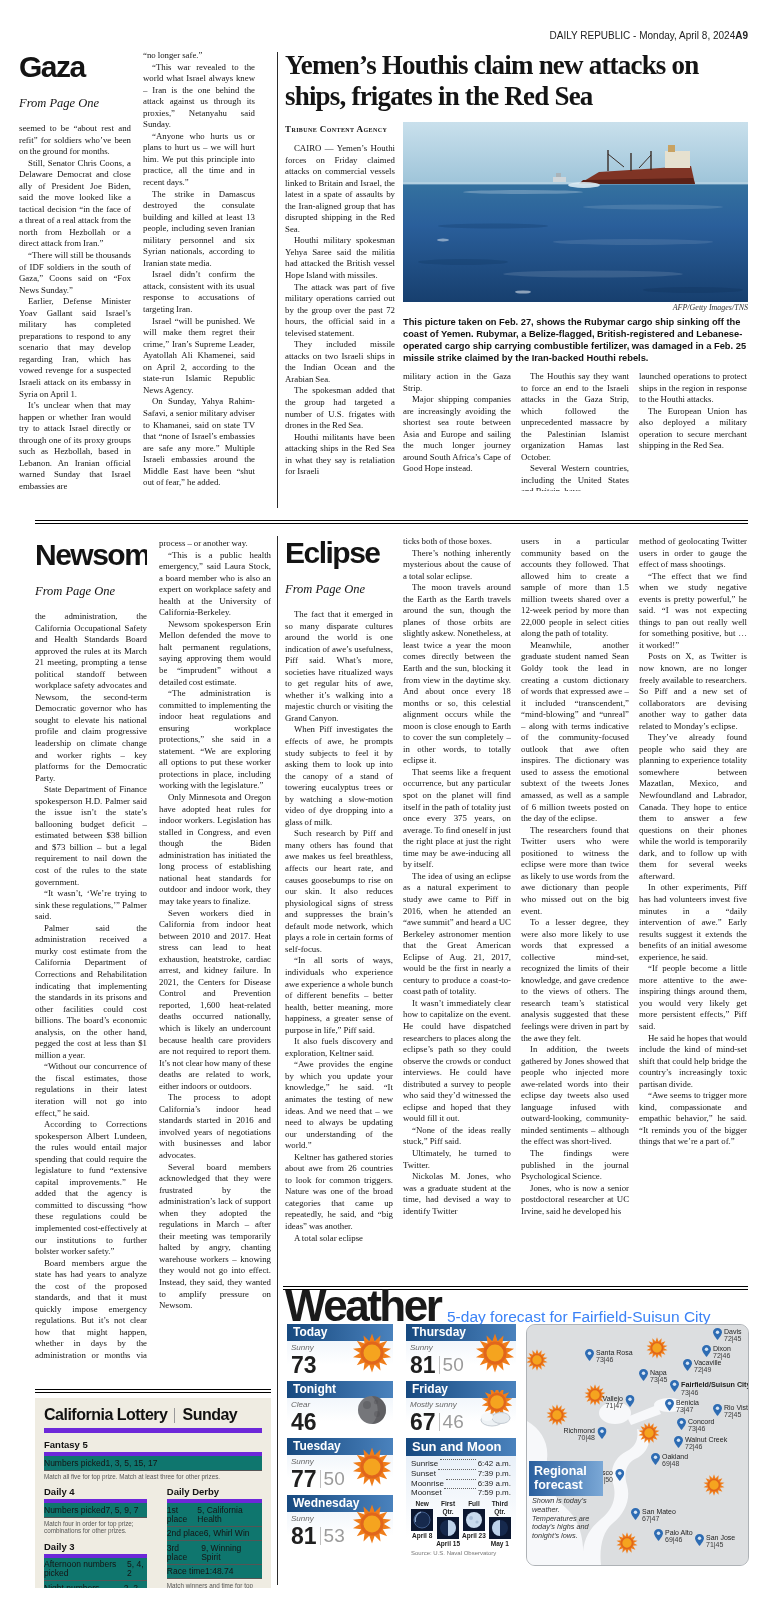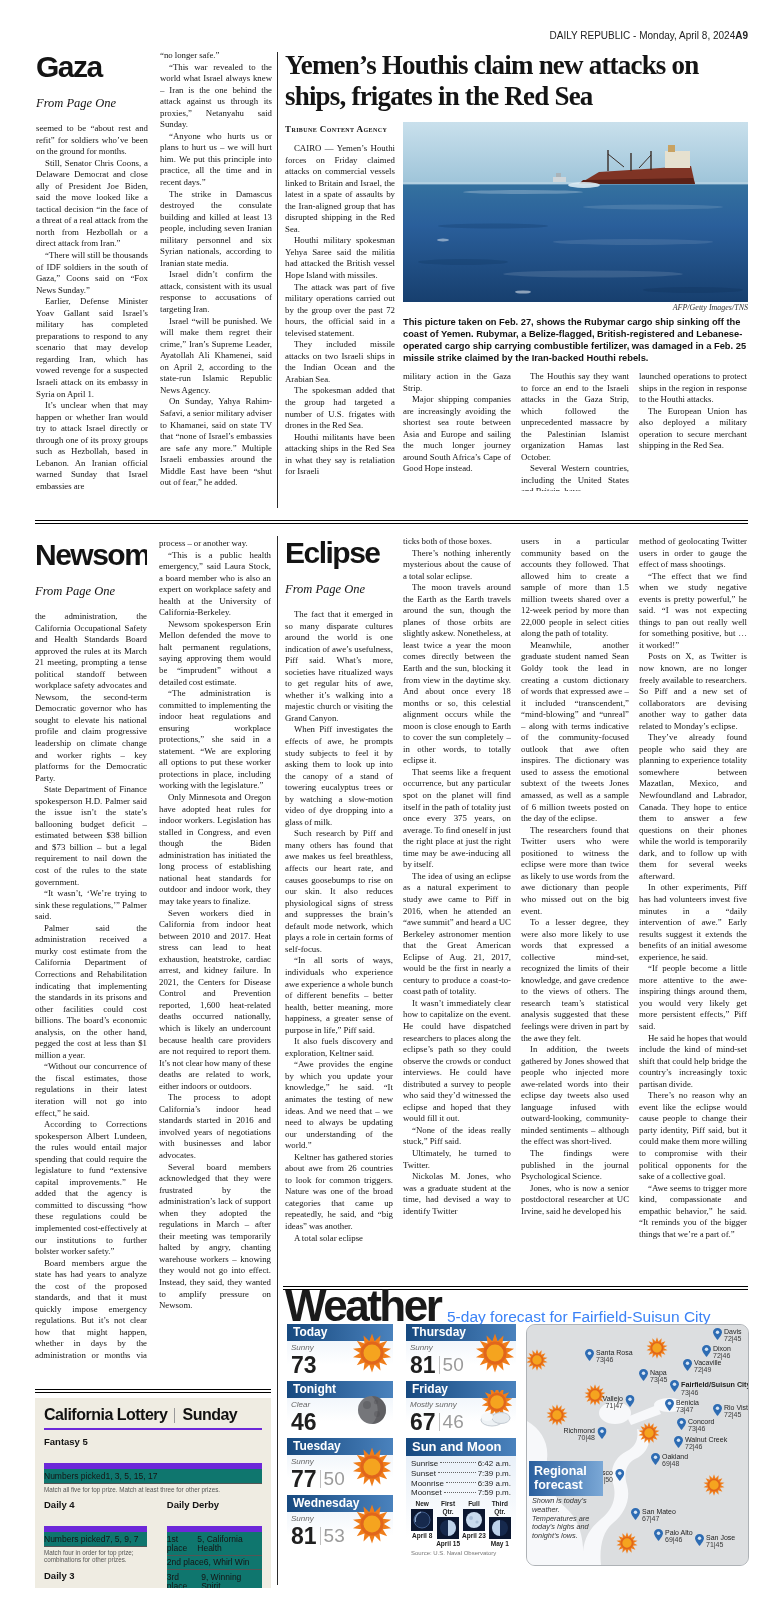--- a/index.html
+++ b/index.html
@@ -11,21 +11,21 @@
   .drule{position:absolute;height:2px;border-top:1px solid #000;border-bottom:1px solid #000}
 
   
   .sec-title{font:bold 30px/30px "Liberation Sans",sans-serif;letter-spacing:-1.5px;margin:2px 0 14px}
   .kicker{font:italic 12.5px/14px "Liberation Serif",serif;margin:0 0 13px}
   .body p{margin:0;text-indent:9px;text-align:justify;font-size:8.8px;line-height:11.55px;word-spacing:-0.2px}
   .body p.flush{text-indent:0}
   .two-col{display:flex;gap:12px}
   .col{overflow:hidden}
 
-  #gaza{position:absolute;left:36px;top:50px;width:236px;height:458px;overflow:hidden}
+  #gaza{position:absolute;left:19px;top:50px;width:236px;height:458px;overflow:hidden}
   #gaza .col{width:112px;height:458px}
 
   #houthis{position:absolute;left:285px;top:50px;width:463px;height:468px;overflow:hidden}
   #houthis h1{font:bold 27px/31px "Liberation Serif",serif;letter-spacing:-0.8px;margin:0 0 10px}
   .hwrap{display:flex;gap:8px}
   .hcol1{width:110px;height:410px;overflow:hidden}
   .byline{font:bold 9px "Liberation Serif",serif;font-variant:small-caps;letter-spacing:.4px;margin:2px 0 9px}
   .hright{width:345px}
   .photo{width:345px;height:180px;display:block}
   .credit{font:italic 8px/10px "Liberation Serif",serif;text-align:right;margin:1px 0 3px;color:#333}
@@ -53,21 +53,21 @@
   .temps{display:flex;align-items:center;margin-top:1px}
   .temps .hi{font:bold 23px/24px "Liberation Sans",sans-serif;color:#1f1f1f}
   .temps .sep{display:inline-block;width:1px;height:18px;background:#c0c0c0;margin:0 3px}
   .temps .lo{font:19px/20px "Liberation Sans",sans-serif;color:#9b9b9b}
   .wicon{position:absolute;right:1px;top:9px;width:40px;height:40px;pointer-events:none}
   .wicon svg{width:100%;height:100%}
 
   .smbox{position:relative;height:124px;background:linear-gradient(180deg,#e4edf7,#ffffff 80%)}
   .smhead{background:linear-gradient(90deg,#17497f,#4a82bd);color:#fff;font:bold 13px/18px "Liberation Sans",sans-serif;padding-left:6px;height:18px}
   .smrows{padding:3px 5px 0}
-  .smrow{display:flex;align-items:center;font:8px/9.8px "Liberation Sans",sans-serif;color:#222}
+  .smrow{display:flex;align-items:flex-start;font:8px/9.8px "Liberation Sans",sans-serif;color:#222}
   .smrow .dots{flex:1;border-bottom:1px dotted #666;margin:0 2px 2px}
   .phases{display:flex;justify-content:space-between;padding:2px 4px 0}
   .phase{width:24%;text-align:center;font:bold 6.5px/8px "Liberation Sans",sans-serif;color:#222}
   .ph-img{width:22px;height:22px;background:#0c1730;margin:1px auto}
   .smsource{font:6px "Liberation Sans",sans-serif;color:#777;padding:2px 5px 0}
 
   .wmap{position:absolute;left:241px;top:40px;width:221px;height:240px;border:1px solid #aeb2b6;
         border-radius:9px;overflow:hidden;background:#dcdee0}
   .mapbg{position:absolute;left:0;top:0;width:221px;height:240px}
   .city{position:absolute;display:flex;gap:2px;align-items:flex-start;white-space:nowrap}
@@ -76,24 +76,24 @@
   .ctemp{font:7px "Liberation Sans",sans-serif;color:#3a3a3a}
   .city.bold .cname{font-weight:bold;font-size:7.2px}
   .city.left{flex-direction:row-reverse;transform:translateX(calc(-100% + 11px));text-align:right}
   .regional{position:absolute;left:2px;top:136px;width:64px;background:linear-gradient(90deg,#2a5f9e,#7ba8d6);
             color:#fff;font:bold 12.5px/13.5px "Liberation Sans",sans-serif;padding:4px 5px}
   .mapnote{position:absolute;left:5px;top:172px;width:58px;font:italic 7.3px/8.8px "Liberation Sans",sans-serif;color:#333}
 
   
   #lottery{position:absolute;left:35px;top:1398px;width:236px;height:190px;background:#efece2;
            padding:8px 9px;box-sizing:border-box;overflow:hidden;font-family:"Liberation Sans",sans-serif}
-  .lot-title{display:flex;align-items:center;gap:7px;border-bottom:2px solid #6d28d9;padding-bottom:4px}
+  .lot-title{display:flex;align-items:center;gap:7px;border-bottom:5px solid #6d28d9;padding-bottom:4px}
   .lot-title .t1,.lot-title .t2{font:bold 16px "Liberation Sans",sans-serif;color:#111;letter-spacing:-0.5px}
   .lot-title .bar{width:1px;height:15px;background:#999}
-  .lgame h4{font:bold 9.5px "Liberation Sans",sans-serif;margin:6px 0 0;padding-bottom:16px;border-bottom:6px solid #6d28d9}
+  .lgame h4{font:bold 9.5px "Liberation Sans",sans-serif;margin:6px 0 0;padding-bottom:2px;border-bottom:4px solid #6d28d9}
   .lrow{display:flex;justify-content:flex-start;font:8.5px/9px "Liberation Sans",sans-serif;
         padding:2.5px 0 2px;border-bottom:1px solid #555;background:#0f766e}
   .lnote{font:6.3px/7.2px "Liberation Sans",sans-serif;color:#555;margin-top:2.5px}
   .lotcols{display:flex;gap:20px}
   .lotcols .lc1{width:108px}
   .lotcols .lc2{width:100px}
   .webline{font:8px "Liberation Sans",sans-serif;margin-top:7px}
 </style>
 </head>
 <body>
@@ -274,21 +274,20 @@
           <p>Jones, who is now a senior postdoctoral researcher at UC Irvine, said he developed his</p>
         </div>
       <div class="col body">
           <p class="flush">method of geolocating Twitter users in order to gauge the effect of mass shootings.</p>
           <p>“The effect that we find when we study negative events is pretty powerful,” he said. “I was not expecting things to pan out really well for something positive, but … it worked!”</p>
           <p>Posts on X, as Twitter is now known, are no longer freely available to researchers. So Piff and a new set of collaborators are devising another way to gather data related to Monday’s eclipse.</p>
           <p>They’ve already found people who said they are planning to experience totality somewhere between Mazatlan, Mexico, and Newfoundland and Labrador, Canada. They hope to entice them to answer a few questions on their phones while the world is temporarily dark, and to follow up with them for several weeks afterward.</p>
           <p>In other experiments, Piff has had volunteers invest five minutes in a “daily intervention of awe.” Early results suggest it extends the benefits of an initial awesome experience, he said.</p>
           <p>“If people become a little more attentive to the awe-inspiring things around them, you would very likely get more persistent effects,” Piff said.</p>
           <p>He said he hopes that would include the kind of mind-set shift that could help bridge the country’s increasingly toxic partisan divide.</p>
-          <p>There’s no reason why an event like the eclipse would cause people to change their party identity, Piff said, but it could make them more willing to compromise with their political opponents for the sake of a collective goal.</p>
           <p>“Awe seems to trigger more kind, compassionate and empathic behavior,” he said. “It reminds you of the bigger things that we’re a part of.”</p>
         </div>
     </div>
   </section>
 
   <div class="drule" style="top:1286px;left:283px;width:465px"></div>
 
   <section id="weather">
     <div class="wtitle">Weather</div>
     <div class="wsub">5-day forecast for Fairfield-Suisun City</div>

